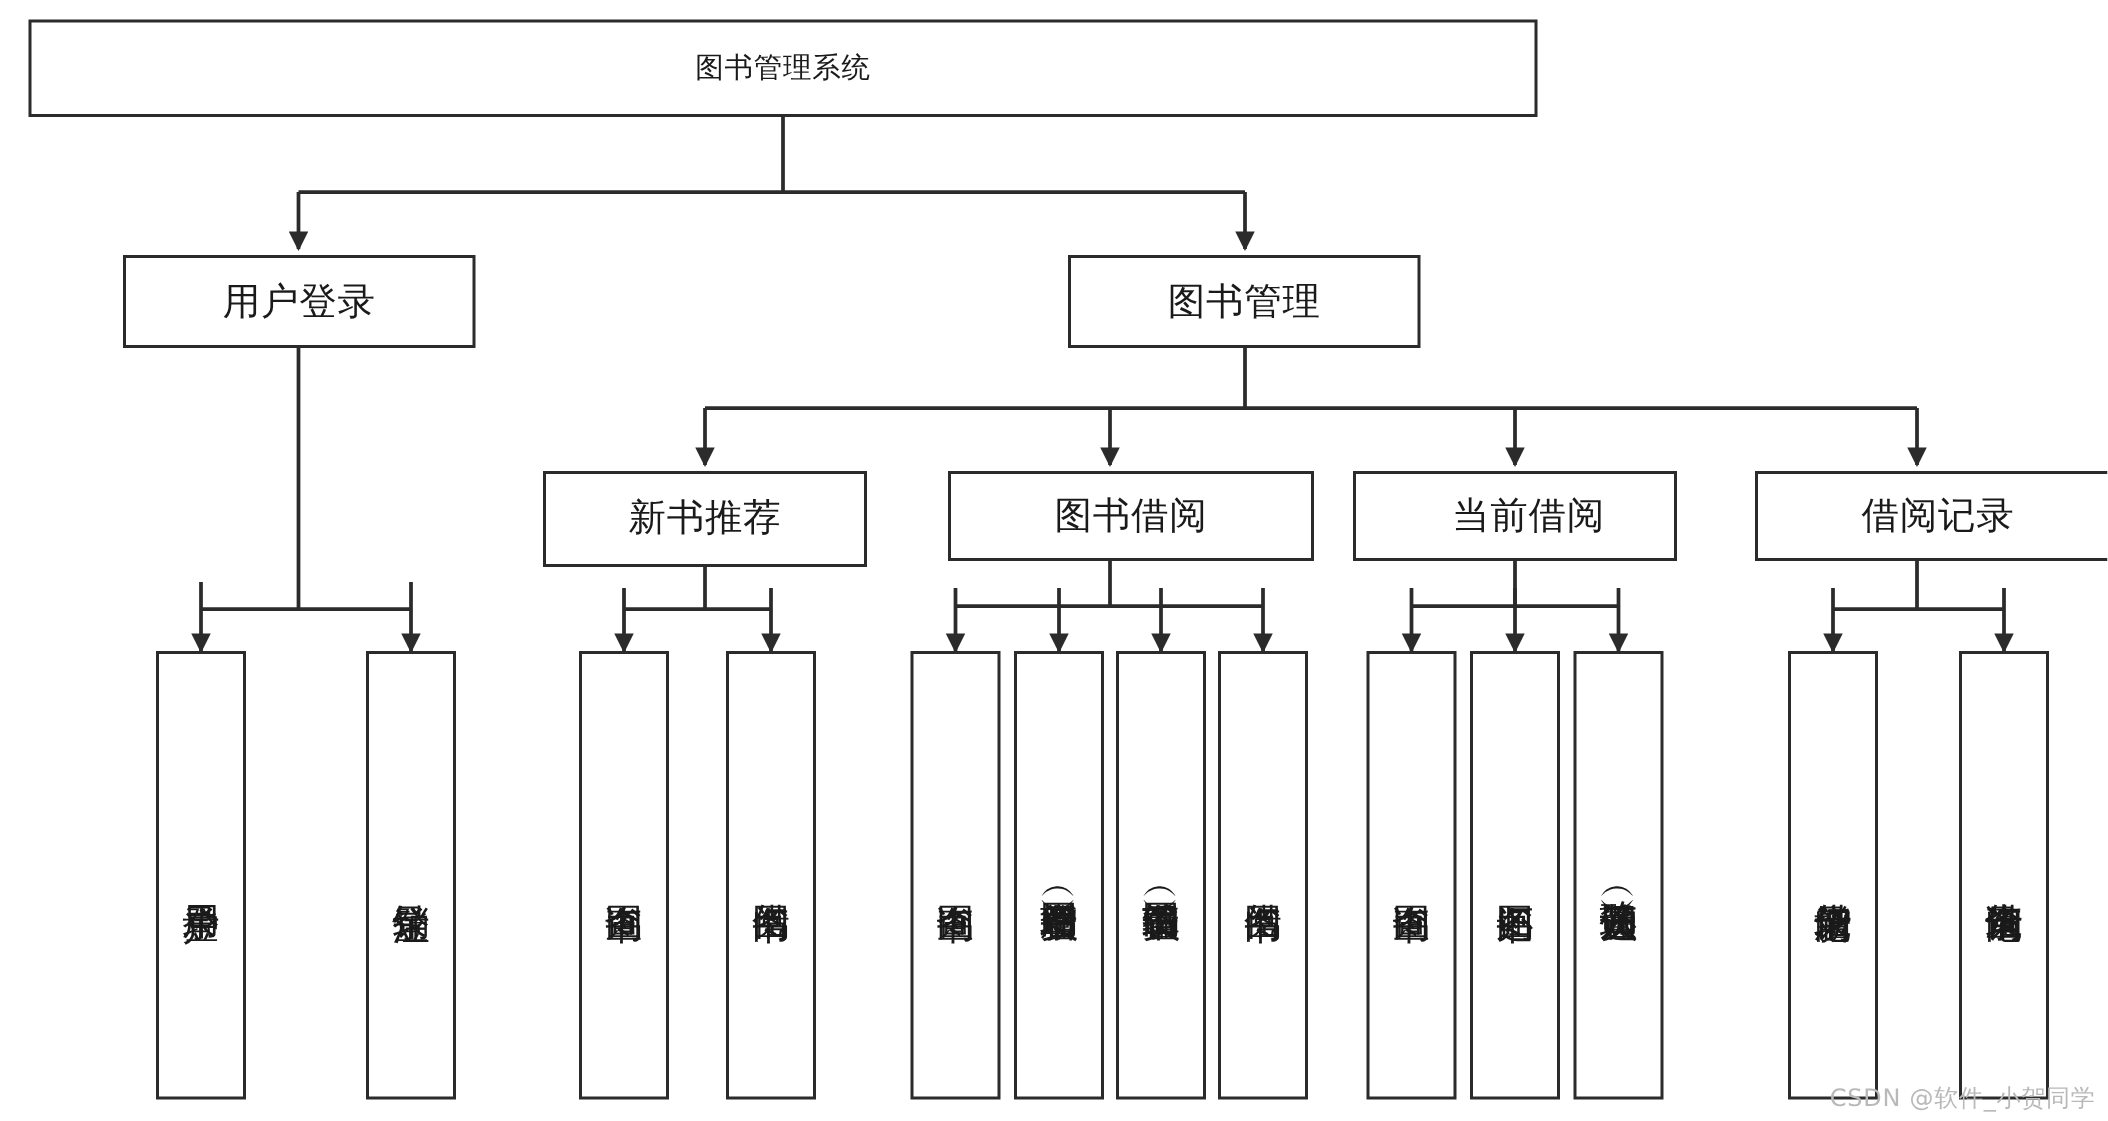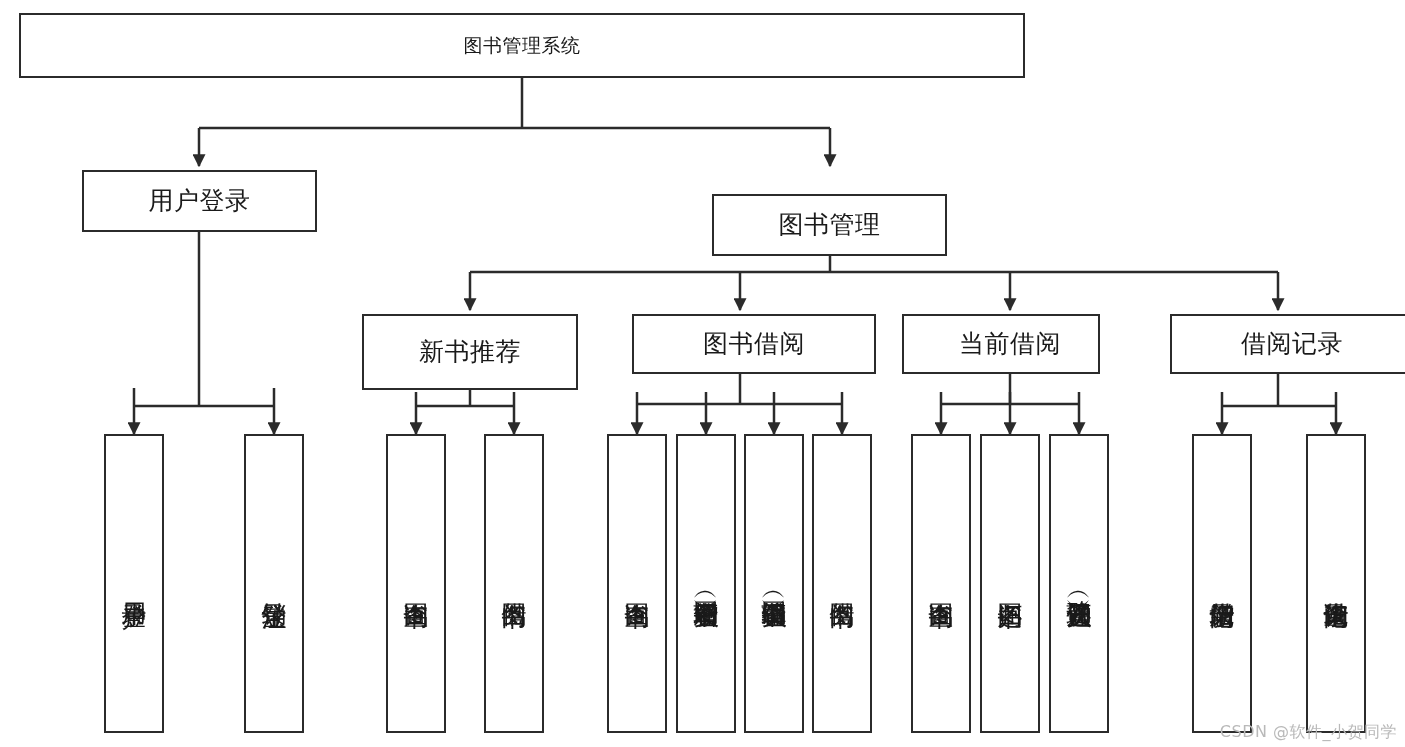--- a/index.html
+++ b/index.html
@@ -124,31 +124,31 @@
     </g>
   </svg>
 
   <div class="node h" id="root-node" style="left:19px; top:13px; width:1006px; height:65px;">
     <span>图书管理系统</span>
   </div>
 
   <div class="node h" style="left:82px; top:170px; width:235px; height:62px;">
     <span>用户登录</span>
   </div>
-  <div class="node h" style="left:712px; top:170px; width:235px; height:62px;margin-top:24px;">
+  <div class="node h" style="left:712px; top:170px; width:235px; height:62px;">
     <span>图书管理</span>
   </div>
 
-  <div class="node h" style="left:362px; top:314px; width:216px; height:76px;font-family:Liberation Serif, serif;">
+  <div class="node h" style="left:362px; top:314px; width:216px; height:64px;font-family:Liberation Serif, serif;">
     <span>新书推荐</span>
   </div>
   <div class="node h" style="left:632px; top:314px; width:244px; height:60px;">
     <span>图书借阅</span>
   </div>
-  <div class="node h" style="left:902px; top:314px; width:198px; height:60px;padding-left:18px;">
+  <div class="node h" style="left:902px; top:314px; width:216px; height:60px;padding-left:18px;">
     <span>当前借阅</span>
   </div>
   <div class="node h" style="left:1170px; top:314px; width:244px; height:60px;">
     <span>借阅记录</span>
   </div>
 
   <div class="node v" style="left:104px; top:434px; width:60px; height:299px;">
     <span>用户登录</span>
   </div>
   <div class="node v" style="left:244px; top:434px; width:60px; height:299px;">

